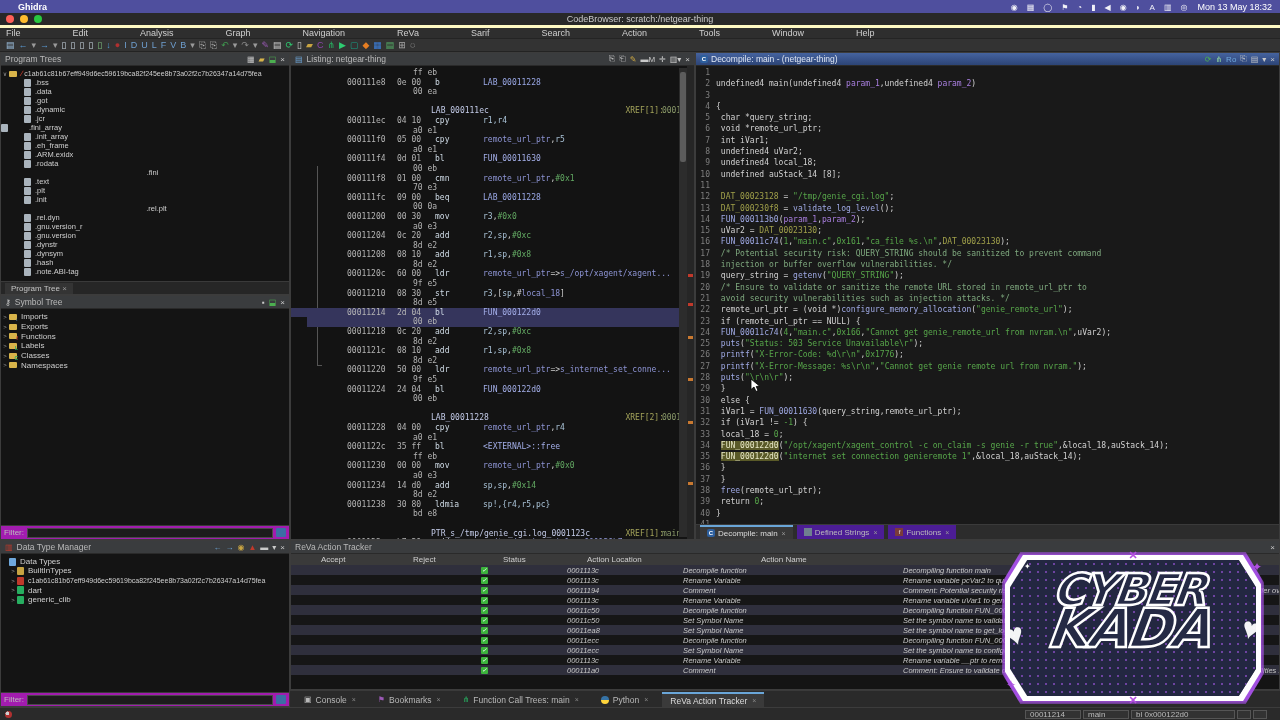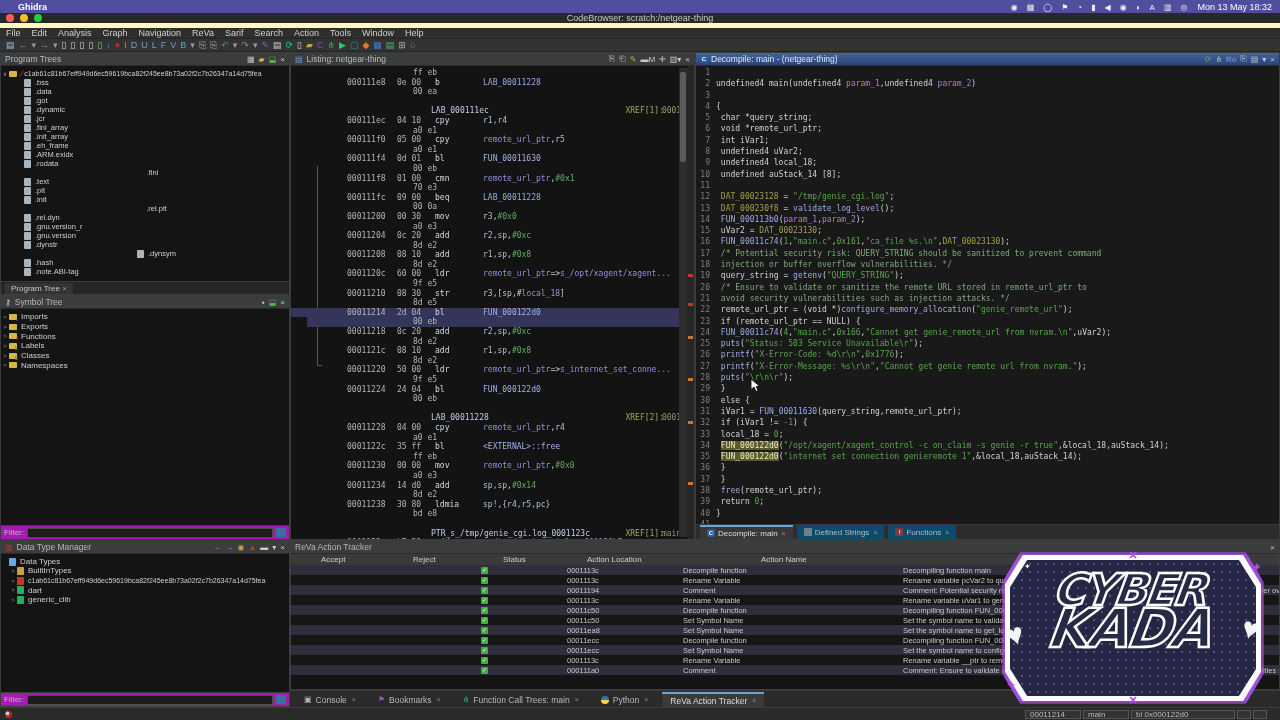--- a/index.html
+++ b/index.html
@@ -12,27 +12,27 @@
   #macbar { left:0; top:0; width:1280px; height:13px; background:#4f4f9e; color:#fff;
     display:flex; align-items:center; font-size:9px; padding:0 8px; }
   #macbar .apple { font-size:9px; margin-right:10px; }
   #macbar .appname { font-weight:bold; margin-right:12px; }
   #macbar .spacer { flex:1; }
   #macbar .mico { margin-left:9px; font-size:8px; opacity:.92; }
   #macbar .clock { margin-left:10px; }
 
   
   #titlebar { left:0; top:13px; width:1280px; height:15px; background:#282828;
-    border-bottom:5px solid #fef9c3; display:flex; align-items:center; }
+    border-bottom:3px solid #fef9c3; display:flex; align-items:center; }
   .tl { width:8px; height:8px; border-radius:50%; margin-left:6px; }
   #wtitle { position:absolute; left:0; right:0; text-align:center; color:#c9c9c9; font-size:9px; }
 
   
   #menurow { left:0; top:28px; width:1280px; height:11px; background:#2e2e2e; display:flex;
-    align-items:center; padding-left:6px; border-bottom:1px solid #242424;}
+    align-items:center; padding-left:6px; border-bottom:1px solid #242424;gap:41px;}
   .menu-item { color:#cfcfcf; font-size:9px; margin-right:11px; }
 
   
   #toolbar { left:0; top:39px; width:1280px; height:13px; background:#333333; display:flex;
     align-items:center; padding-left:4px; border-bottom:1px solid #232323; }
   .tb { font-size:9px; margin:0 2px; line-height:10px; }
 
   
   .panel { position:absolute; background:#141414; border:1px solid #3c3c3c; }
   .phead { height:13px; background:#3a3c3e; color:#b9b9b9; font-size:8.5px; display:flex;
@@ -83,34 +83,34 @@
     font-family:"DejaVu Sans Mono", monospace; font-size:8px; overflow:hidden; padding-top:1px; }
   .drow { height:11.3px; line-height:11.3px; white-space:nowrap; }
   .dnum { display:inline-block; width:14px; text-align:right; color:#7f7f7f; margin-right:6px; }
   .dtok { color:#d2d2d2; }
   .dtok.p { color:#a97fe0; } .dtok.g { color:#a0a04a; } .dtok.s { color:#57a64a; }
   .dtok.n { color:#57a64a; } .dtok.f { color:#9fa9e4; } .dtok.c { color:#7ea87e; }
   .dtok.fh { color:#e8e8c8; background:#5a5a28; }
   #dtabs { position:absolute; left:0; bottom:0; right:0; height:15px; background:#2c2c2c;
     display:flex; align-items:flex-end; border-top:1px solid #3a3a3a; }
   .dtab { height:14px; display:flex; align-items:center; padding:0 7px; color:#bbb; font-size:8px;
-    margin-left:4px; background:#0c4a6e; }
+    margin-left:4px; background:#4c1d95; }
   .dtab.active { background:#383838; border-top:2px solid #6aa6d8; color:#ddd; }
   .dtab .x { margin-left:4px; color:#999; font-size:7px; }
   .chipC { display:inline-block; width:8px; height:8px; border-radius:2px; background:#2d5f9e; color:#fff;
     font-size:6px; text-align:center; line-height:8px; margin-right:3px; font-weight:bold;}
   .chipS { display:inline-block; width:8px; height:8px; background:#6f7f8f; margin-right:3px; }
   .chipF { display:inline-block; width:8px; height:8px; background:#7a3b3b; color:#eee; font-size:6px;
     text-align:center; line-height:8px; margin-right:3px; }
 
   
   #reva-cols { position:absolute; left:0; top:13px; right:0; height:11px; background:#3a3a3a;
     color:#cfcfcf; font-size:8px; }
   #reva-cols span { position:absolute; top:1px; }
-  #reva-rows { position:absolute; left:0; top:24px; right:0; bottom:0; overflow:hidden; }
+  #reva-rows { position:absolute; left:0; top:24px; right:0; bottom:0; overflow:hidden;font-style:italic; }
   .rrow { position:relative; height:10px; font-size:7.5px; color:#c8c8c8; }
   .rrow.odd { background:#2f2f3c; } .rrow.even { background:#161616; }
   .check { position:absolute; left:190px; top:1.5px; width:7px; height:7px; background:#3cb43c;
     border-radius:1px; color:#fff; font-size:6px; line-height:7px; text-align:center; }
   .rloc { position:absolute; left:276px; top:1px; }
   .rname { position:absolute; left:392px; top:1px; }
   .rdesc { position:absolute; left:612px; top:1px; white-space:nowrap; }
 
   
   #btabs { left:290px; top:690px; width:990px; height:17px; background:#2a2a2a;
@@ -263,21 +263,21 @@
           <span>.got</span>
         </div>
         <div class="trow" style="padding-left: 23px;">
           <span class="page"></span>
           <span>.dynamic</span>
         </div>
         <div class="trow" style="padding-left: 23px;">
           <span class="page"></span>
           <span>.jcr</span>
         </div>
-        <div class="trow" style="padding-left: 23px;">
+        <div class="trow" style=" gap: 17px;">
           <span class="page"></span>
           <span>.fini_array</span>
         </div>
         <div class="trow" style="padding-left: 23px;">
           <span class="page"></span>
           <span>.init_array</span>
         </div>
         <div class="trow" style="padding-left: 23px;">
           <span class="page"></span>
           <span>.eh_frame</span>
@@ -319,21 +319,21 @@
           <span>.gnu.version_r</span>
         </div>
         <div class="trow" style="padding-left: 23px;">
           <span class="page"></span>
           <span>.gnu.version</span>
         </div>
         <div class="trow" style="padding-left: 23px;">
           <span class="page"></span>
           <span>.dynstr</span>
         </div>
-        <div class="trow" style="padding-left: 23px; justify-content: center;">
+        <div class="trow" style="padding-left: 23px;">
           <span class="page"></span>
           <span>.dynsym</span>
         </div>
         <div class="trow" style="padding-left: 23px;">
           <span class="page"></span>
           <span>.hash</span>
         </div>
         <div class="trow" style="padding-left: 23px;">
           <span class="page"></span>
           <span>.note.ABI-tag</span>

